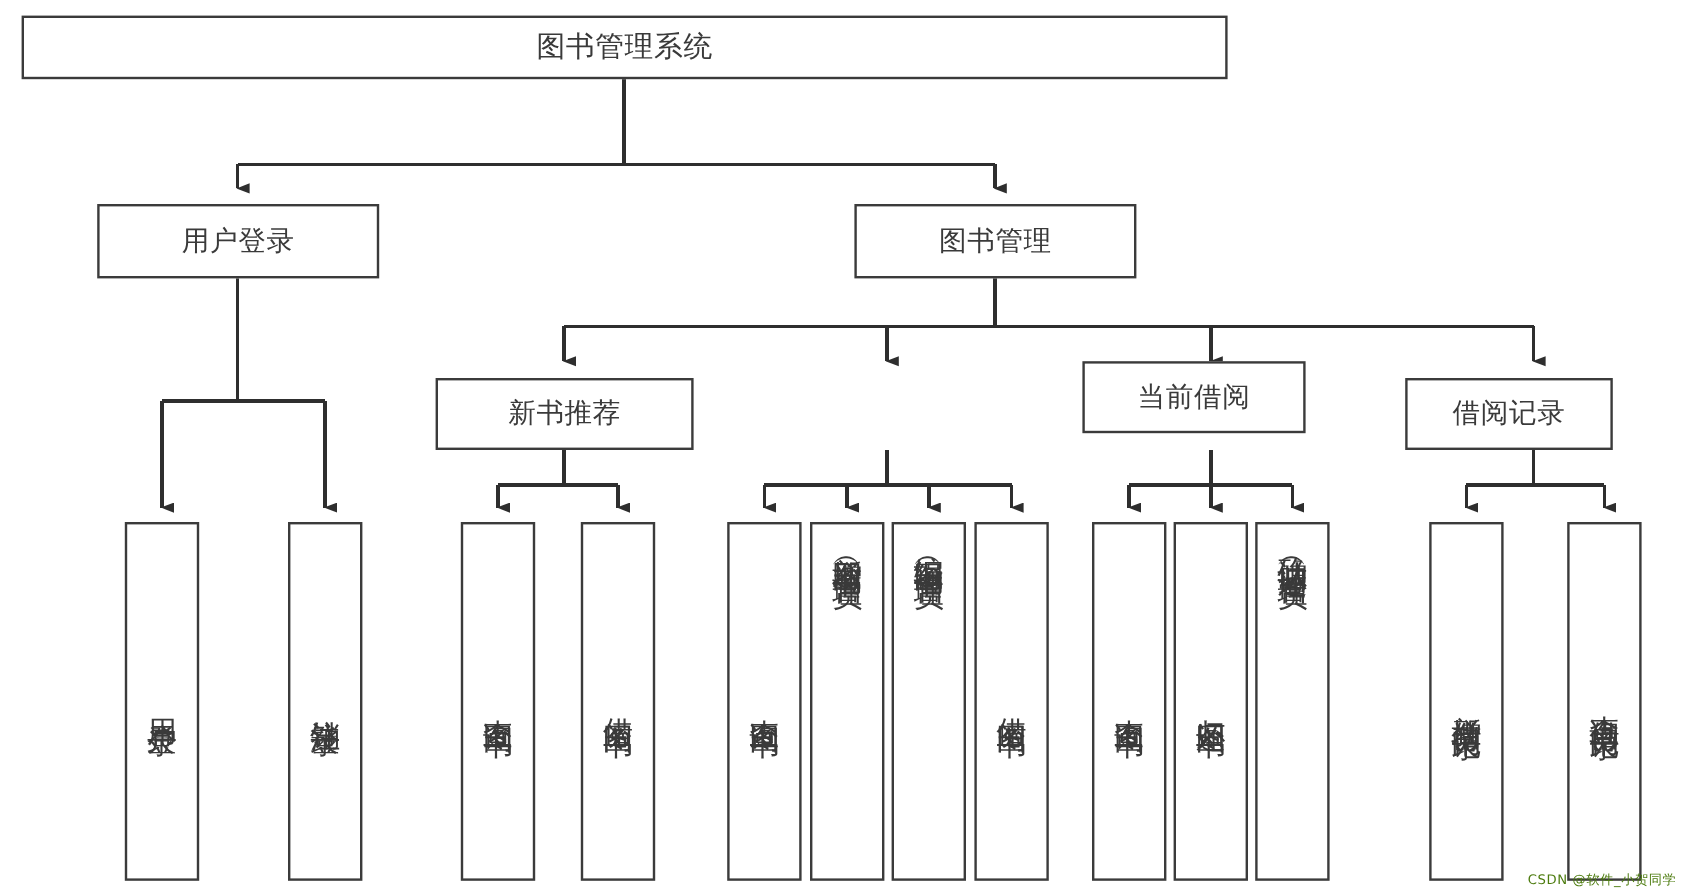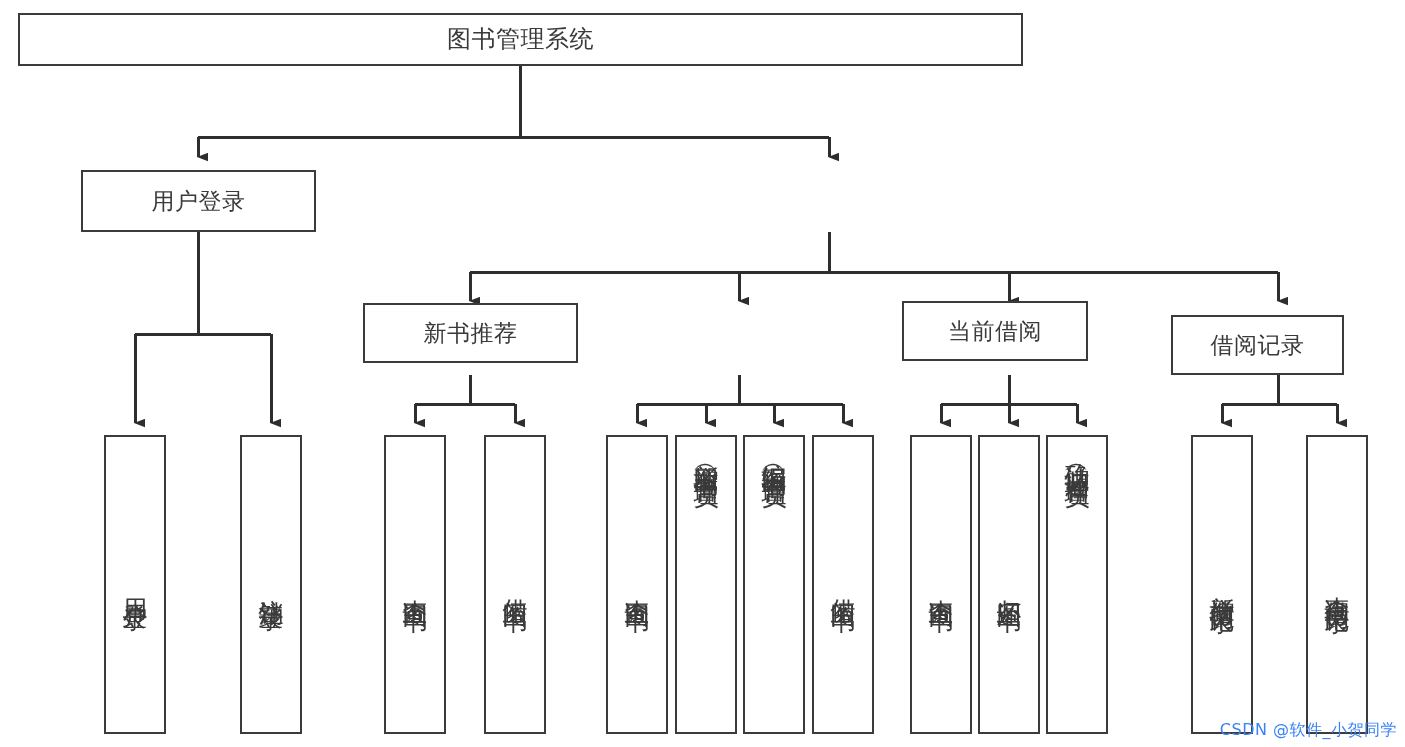--- a/index.html
+++ b/index.html
@@ -65,22 +65,22 @@
     white-space: nowrap;
   }
   .node.vert.short-text {
     align-items: center;
     padding-top: 0;
   }
   #watermark {
     position: absolute;
     right: 8px;
     bottom: 6px;
-    font-size: 16px;
-    color: #3b82f6;
+    font-size: 11px;
+    color: #4d7c0f;
     letter-spacing: 0.5px;
     white-space: nowrap;
   }
 </style>
 </head>
 <body>
 
 <div id="diagram-root">
 
   <svg id="edge-layer" viewBox="0 0 1405 747" xmlns="http://www.w3.org/2000/svg">
@@ -133,22 +133,25 @@
     </g>
   </svg>
 
   <div class="node horiz root" style="left:18px; top:13px; width:1005px; height:53px;">
     <span class="node-label">图书管理系统</span>
   </div>
 
   <div class="node horiz" style="left:81px; top:170px; width:235px; height:62px;">
     <span class="node-label">用户登录</span>
   </div>
-
-  <div class="node horiz" style="left:363px; top:303px; width:215px; height:60px;">
+  <div class="node horiz" style="left:712px; top:170px; width:235px; height:62px;">
+    <span class="node-label">图书管理</span>
+  </div>
+
+  <div class="node horiz" style="left:363px; top:315px; width:215px; height:60px;">
     <span class="node-label">新书推荐</span>
   </div>
   <div class="node horiz" style="left:902px; top:301px; width:186px; height:60px;">
     <span class="node-label">当前借阅</span>
   </div>
   <div class="node horiz" style="left:1171px; top:315px; width:173px; height:60px;">
     <span class="node-label">借阅记录</span>
   </div>
 
   <div class="node vert short-text" style="left:104px; top:435px; width:62px; height:299px;">

